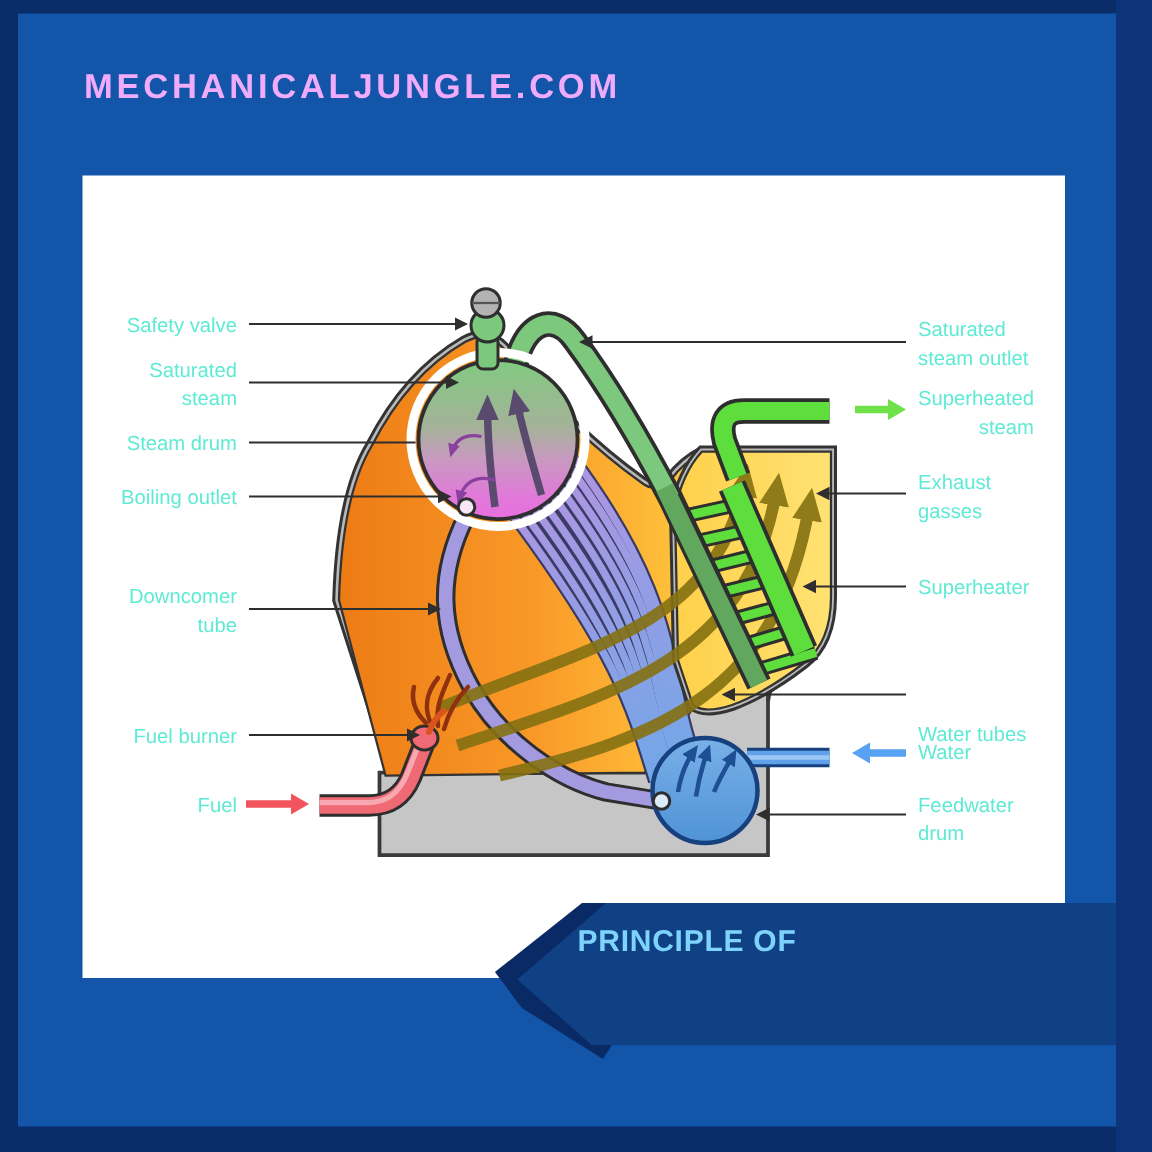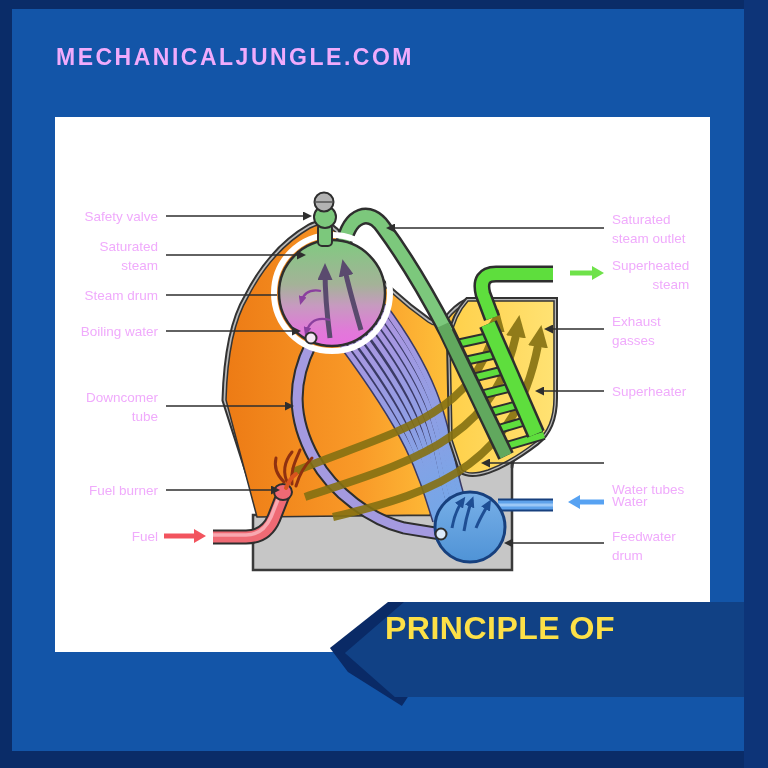--- a/index.html
+++ b/index.html
@@ -7,33 +7,33 @@
          font-family:"Liberation Sans",sans-serif;}
   .strip{position:absolute;background:#0a2c68;z-index:40;}
   #strip-top{left:0;top:0;width:768px;height:9px;}
   #strip-left{left:0;top:0;width:12px;height:768px;}
   #strip-bottom{left:0;top:751px;width:768px;height:17px;}
   #strip-right{left:744px;top:0;width:24px;height:768px;background:#0d3478;}
   #site-title{position:absolute;left:56px;top:44px;color:#f0abfc;font-size:23px;
     font-weight:bold;letter-spacing:2.5px;z-index:5;}
   #card{position:absolute;left:55px;top:117px;width:655px;height:535px;background:#ffffff;z-index:1;}
   #diagram-svg{position:absolute;left:0;top:0;width:768px;height:768px;z-index:10;}
-  .lbl{position:absolute;color:#f0abfc;font-size:13.5px;line-height:19px;white-space:pre-line;z-index:20;}
+  .lbl{position:absolute;color:#5eead4;font-size:13.5px;line-height:19px;white-space:pre-line;z-index:20;}
   .lbl.left{right:610px;text-align:right;}
   .lbl.right{left:612px;text-align:left;}
   #lbl-safety{top:207px;} #lbl-satsteam{top:237px;} #lbl-steamdrum{top:286px;}
   #lbl-boiling{top:322px;} #lbl-downcomer{top:388px;} #lbl-burner{top:481px;text-align:right;} #lbl-fuel{top:527px;}
   #lbl-outlet{top:210px;} #lbl-supsteam{top:256px;text-align:right;} #lbl-exhaust{top:312px;}
   #lbl-supheater{top:382px;} #lbl-wtubes{top:480px;} #lbl-water{top:492px;} #lbl-feeddrum{top:527px;}
   #banner-fold{position:absolute;left:328px;top:602px;width:150px;height:108px;background:#0a2a66;z-index:28;
     clip-path:polygon(1.3% 42.6%, 40% 0%, 94.7% 0%, 49.3% 96.3%, 13.3% 64.8%);}
   #banner-main{position:absolute;left:330px;top:602px;width:438px;height:95px;background:#114185;z-index:29;
     clip-path:polygon(16.9% 0, 100% 0, 100% 100%, 14.8% 100%, 3.4% 53.7%);}
-  #banner-text{position:absolute;left:385px;top:610px;z-index:30;color:#fde047;font-weight:bold;
-    font-size:32px;line-height:37px;letter-spacing:0.5px;}
+  #banner-text{position:absolute;left:385px;top:610px;z-index:30;color:#7dd3fc;font-weight:bold;
+    font-size:20px;line-height:37px;letter-spacing:0.5px;}
 </style>
 </head>
 <body>
 
 <div id="stage">
 
   <div id="site-title">MECHANICALJUNGLE.COM</div>
 
   <div id="card"></div>
 
@@ -222,21 +222,21 @@
     <g>
       <path d="M604,502 H580" stroke="#57a2f2" stroke-width="5" fill="none"></path>
       <polygon points="580,495 568,502 580,509" fill="#57a2f2"></polygon>
     </g>
   </svg>
 
   <div class="lbl left" id="lbl-safety">Safety valve</div>
   <div class="lbl left" id="lbl-satsteam">Saturated
 steam</div>
   <div class="lbl left" id="lbl-steamdrum">Steam drum</div>
-  <div class="lbl left" id="lbl-boiling">Boiling water</div>
+  <div class="lbl left" id="lbl-boiling">Boiling outlet</div>
   <div class="lbl left" id="lbl-downcomer">Downcomer
 tube</div>
   <div class="lbl left" id="lbl-burner">Fuel burner</div>
   <div class="lbl left" id="lbl-fuel">Fuel</div>
 
   <div class="lbl right" id="lbl-outlet">Saturated
 steam outlet</div>
   <div class="lbl right" id="lbl-supsteam">Superheated
 steam</div>
   <div class="lbl right" id="lbl-exhaust">Exhaust

